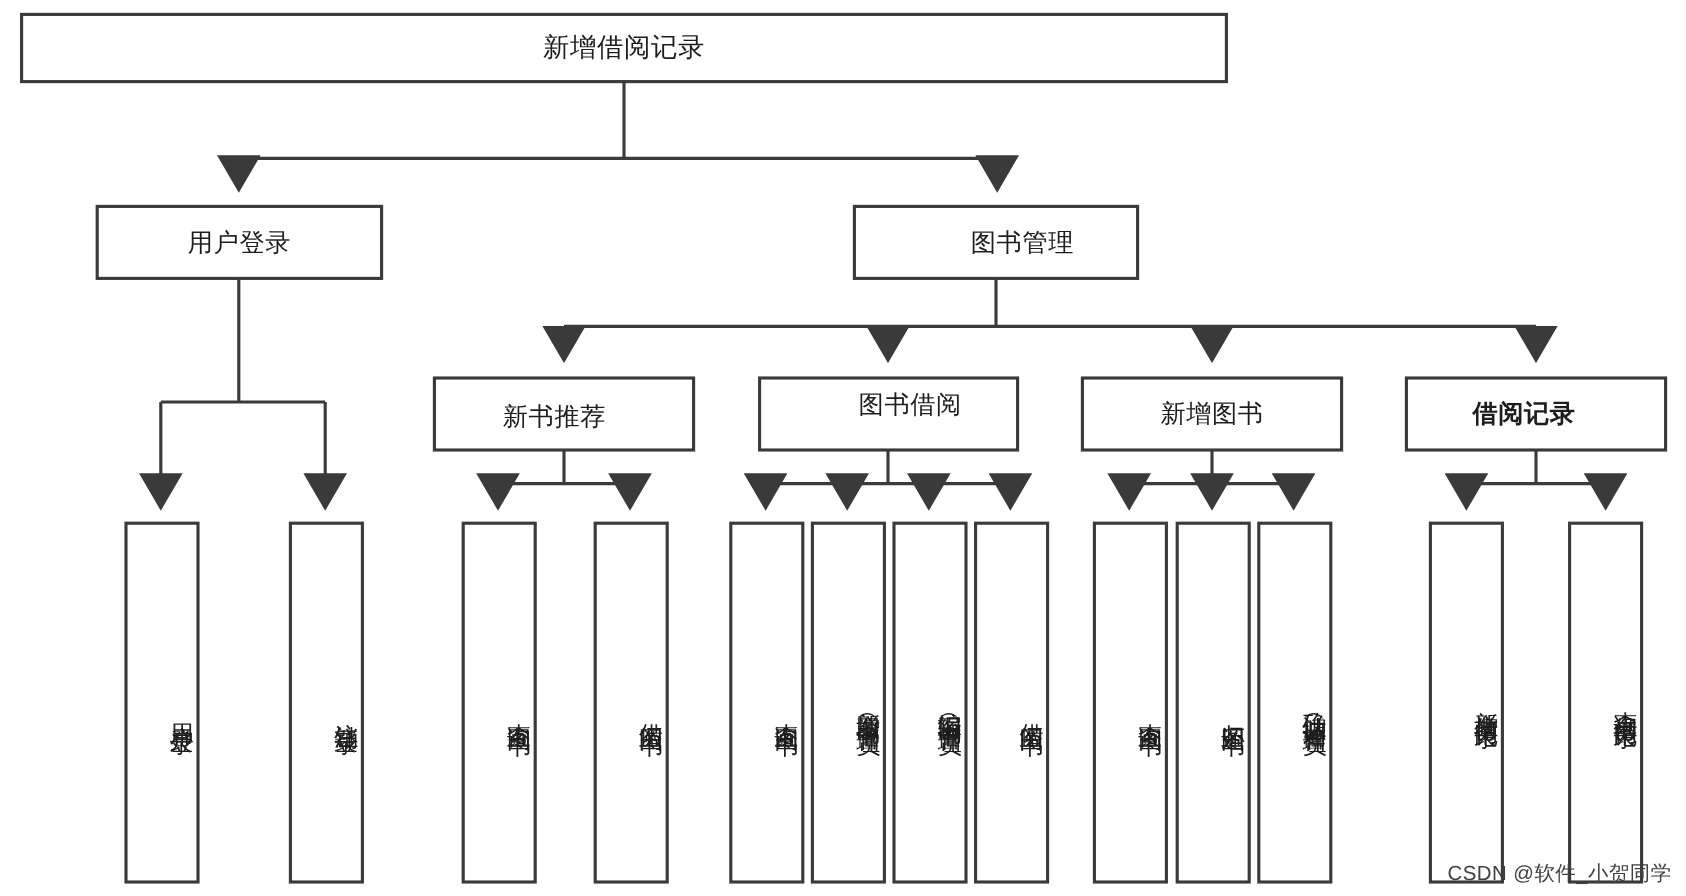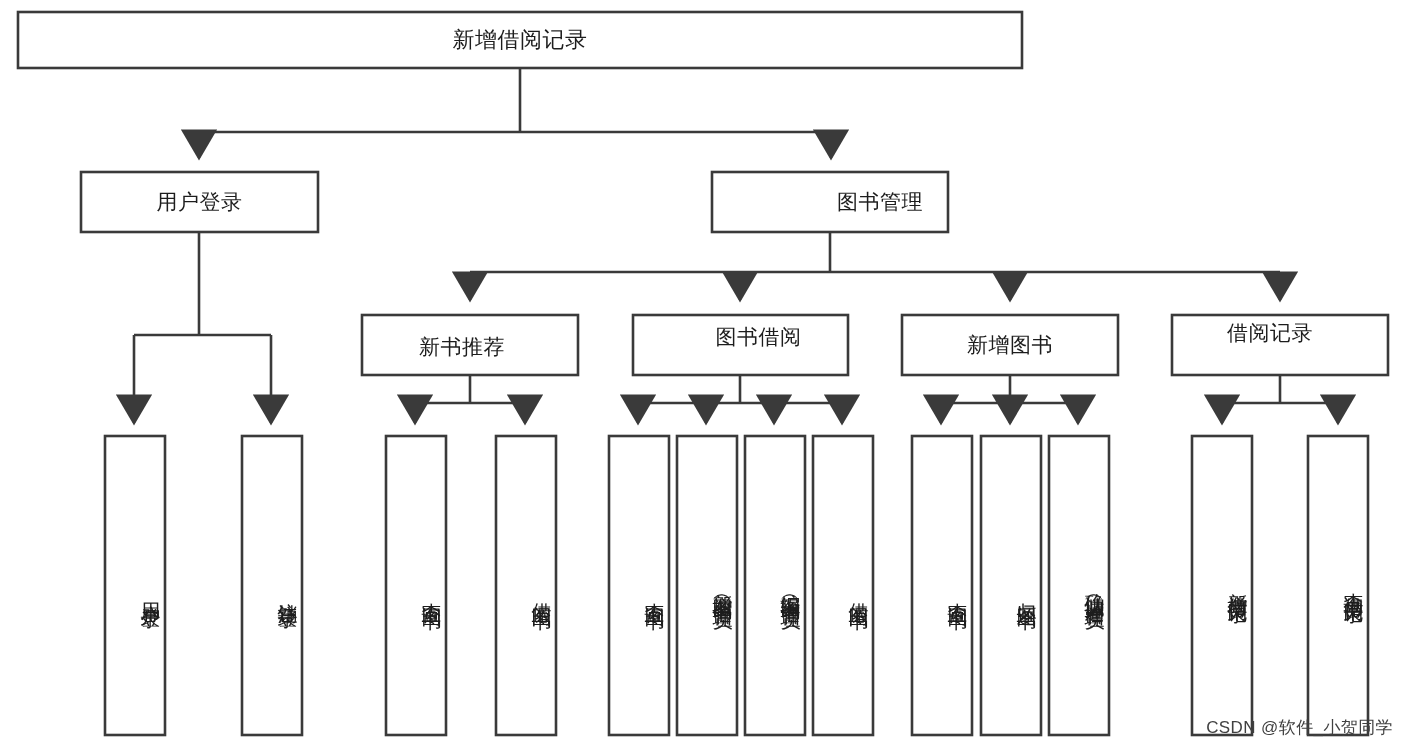--- a/index.html
+++ b/index.html
@@ -171,26 +171,26 @@
     <rect class="node-box" x="981" y="436" width="60" height="299"></rect>
     <rect class="node-box" x="1049" y="436" width="60" height="299"></rect>
 
     <rect class="node-box" x="1192" y="436" width="60" height="299"></rect>
     <rect class="node-box" x="1308" y="436" width="60" height="299"></rect>
   </svg>
 
   <div class="node-label horizontal root" style="left:18px; top:12px; width:1004px; height:56px;">新增借阅记录</div>
 
   <div class="node-label horizontal" style="left:81px; top:172px; width:237px; height:60px;">用户登录</div>
-  <div class="node-label horizontal" style="left:712px; top:172px; width:280px; height:60px;margin-left:28px;">图书管理</div>
+  <div class="node-label horizontal" style="left:712px; top:172px; width:280px; height:60px;">图书管理</div>
 
   <div class="node-label horizontal" style="left:354px; top:315px; width:216px; height:64px;border-radius:22px;">新书推荐</div>
   <div class="node-label horizontal" style="left:633px; top:315px; width:215px; height:44px;padding-left:36px;">图书借阅</div>
   <div class="node-label horizontal" style="left:902px; top:315px; width:216px; height:60px;">新增图书</div>
-  <div class="node-label horizontal" style="left:1172px; top:303px; width:196px; height:60px;">借阅记录</div>
+  <div class="node-label horizontal" style="left:1172px; top:315px; width:196px; height:60px;font-weight:bold;">借阅记录</div>
 
   <div class="node-label vertical" style="left:105px; top:490px; width:60px; height:200px;">用户登录</div>
   <div class="node-label vertical" style="left:242px; top:490px; width:60px; height:200px;">注销登录</div>
 
   <div class="node-label vertical" style="left:386px; top:500px; width:60px; height:180px;">查询图书</div>
   <div class="node-label vertical" style="left:496px; top:500px; width:60px; height:180px;">借阅图书</div>
 
   <div class="node-label vertical" style="left:609px; top:500px; width:60px; height:180px;">查询图书</div>
   <div class="node-label vertical tall" style="left:677px; top:442px; width:60px; height:290px;">新增图书（管理员）</div>
   <div class="node-label vertical tall" style="left:745px; top:442px; width:60px; height:290px;">编辑图书（管理员）</div>

